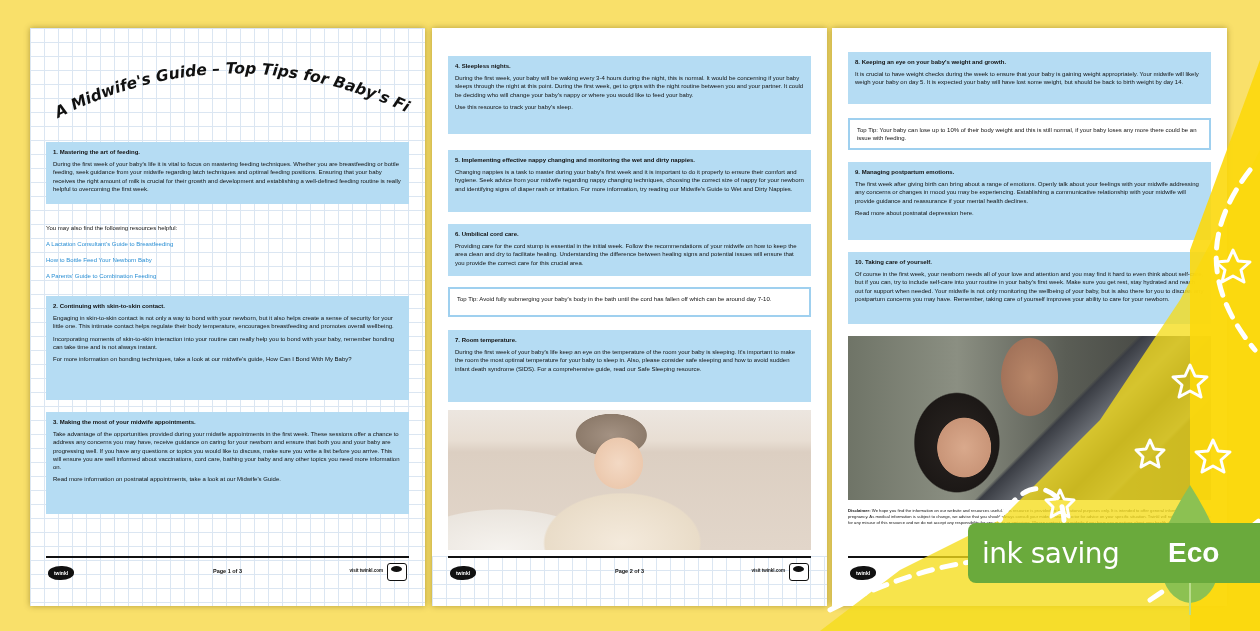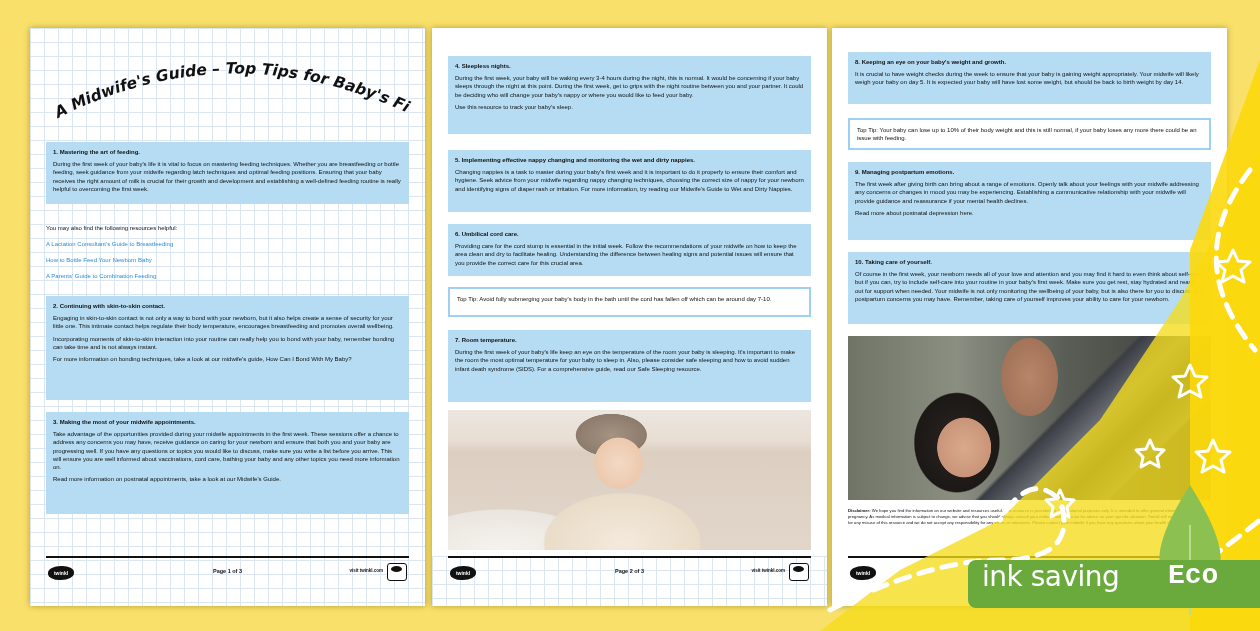--- a/index.html
+++ b/index.html
@@ -119,31 +119,31 @@
     font-size: 4.2px; line-height: 6px; color: #111;
   }
   .disclaimer b { font-weight: bold; }
 
   
   .yellow-overlay {
     position: absolute; left: 0; top: 0; width: 1260px; height: 631px;
     pointer-events: none;
   }
   .eco-banner {
-    position: absolute; left: 968px; top: 560px; width: 292px; height: 48px;
+    position: absolute; left: 968px; top: 523px; width: 292px; height: 60px;
     background: #6aaa3c;
     border-radius: 8px 0 0 8px;
-    display: flex; 
+    display: flex; align-items: center;
   }
   .eco-banner .ink-label {
     font-family: "DejaVu Sans", sans-serif;
     font-size: 28px; color: #fff; margin-left: 14px; letter-spacing: -0.5px;
   }
   .eco-banner .eco-label {
-    font-family: Liberation Mono, monospace;
+    font-family: Liberation Sans, sans-serif;
     font-size: 28px; color: #fff; position: absolute; left: 200px; font-weight: bold;
   }
   .leaf {
     position: absolute; left: 1150px; top: 485px; width: 80px; height: 130px;
   }
 </style>
 </head>
 <body>
 
 <div class="page grid" id="page1">

